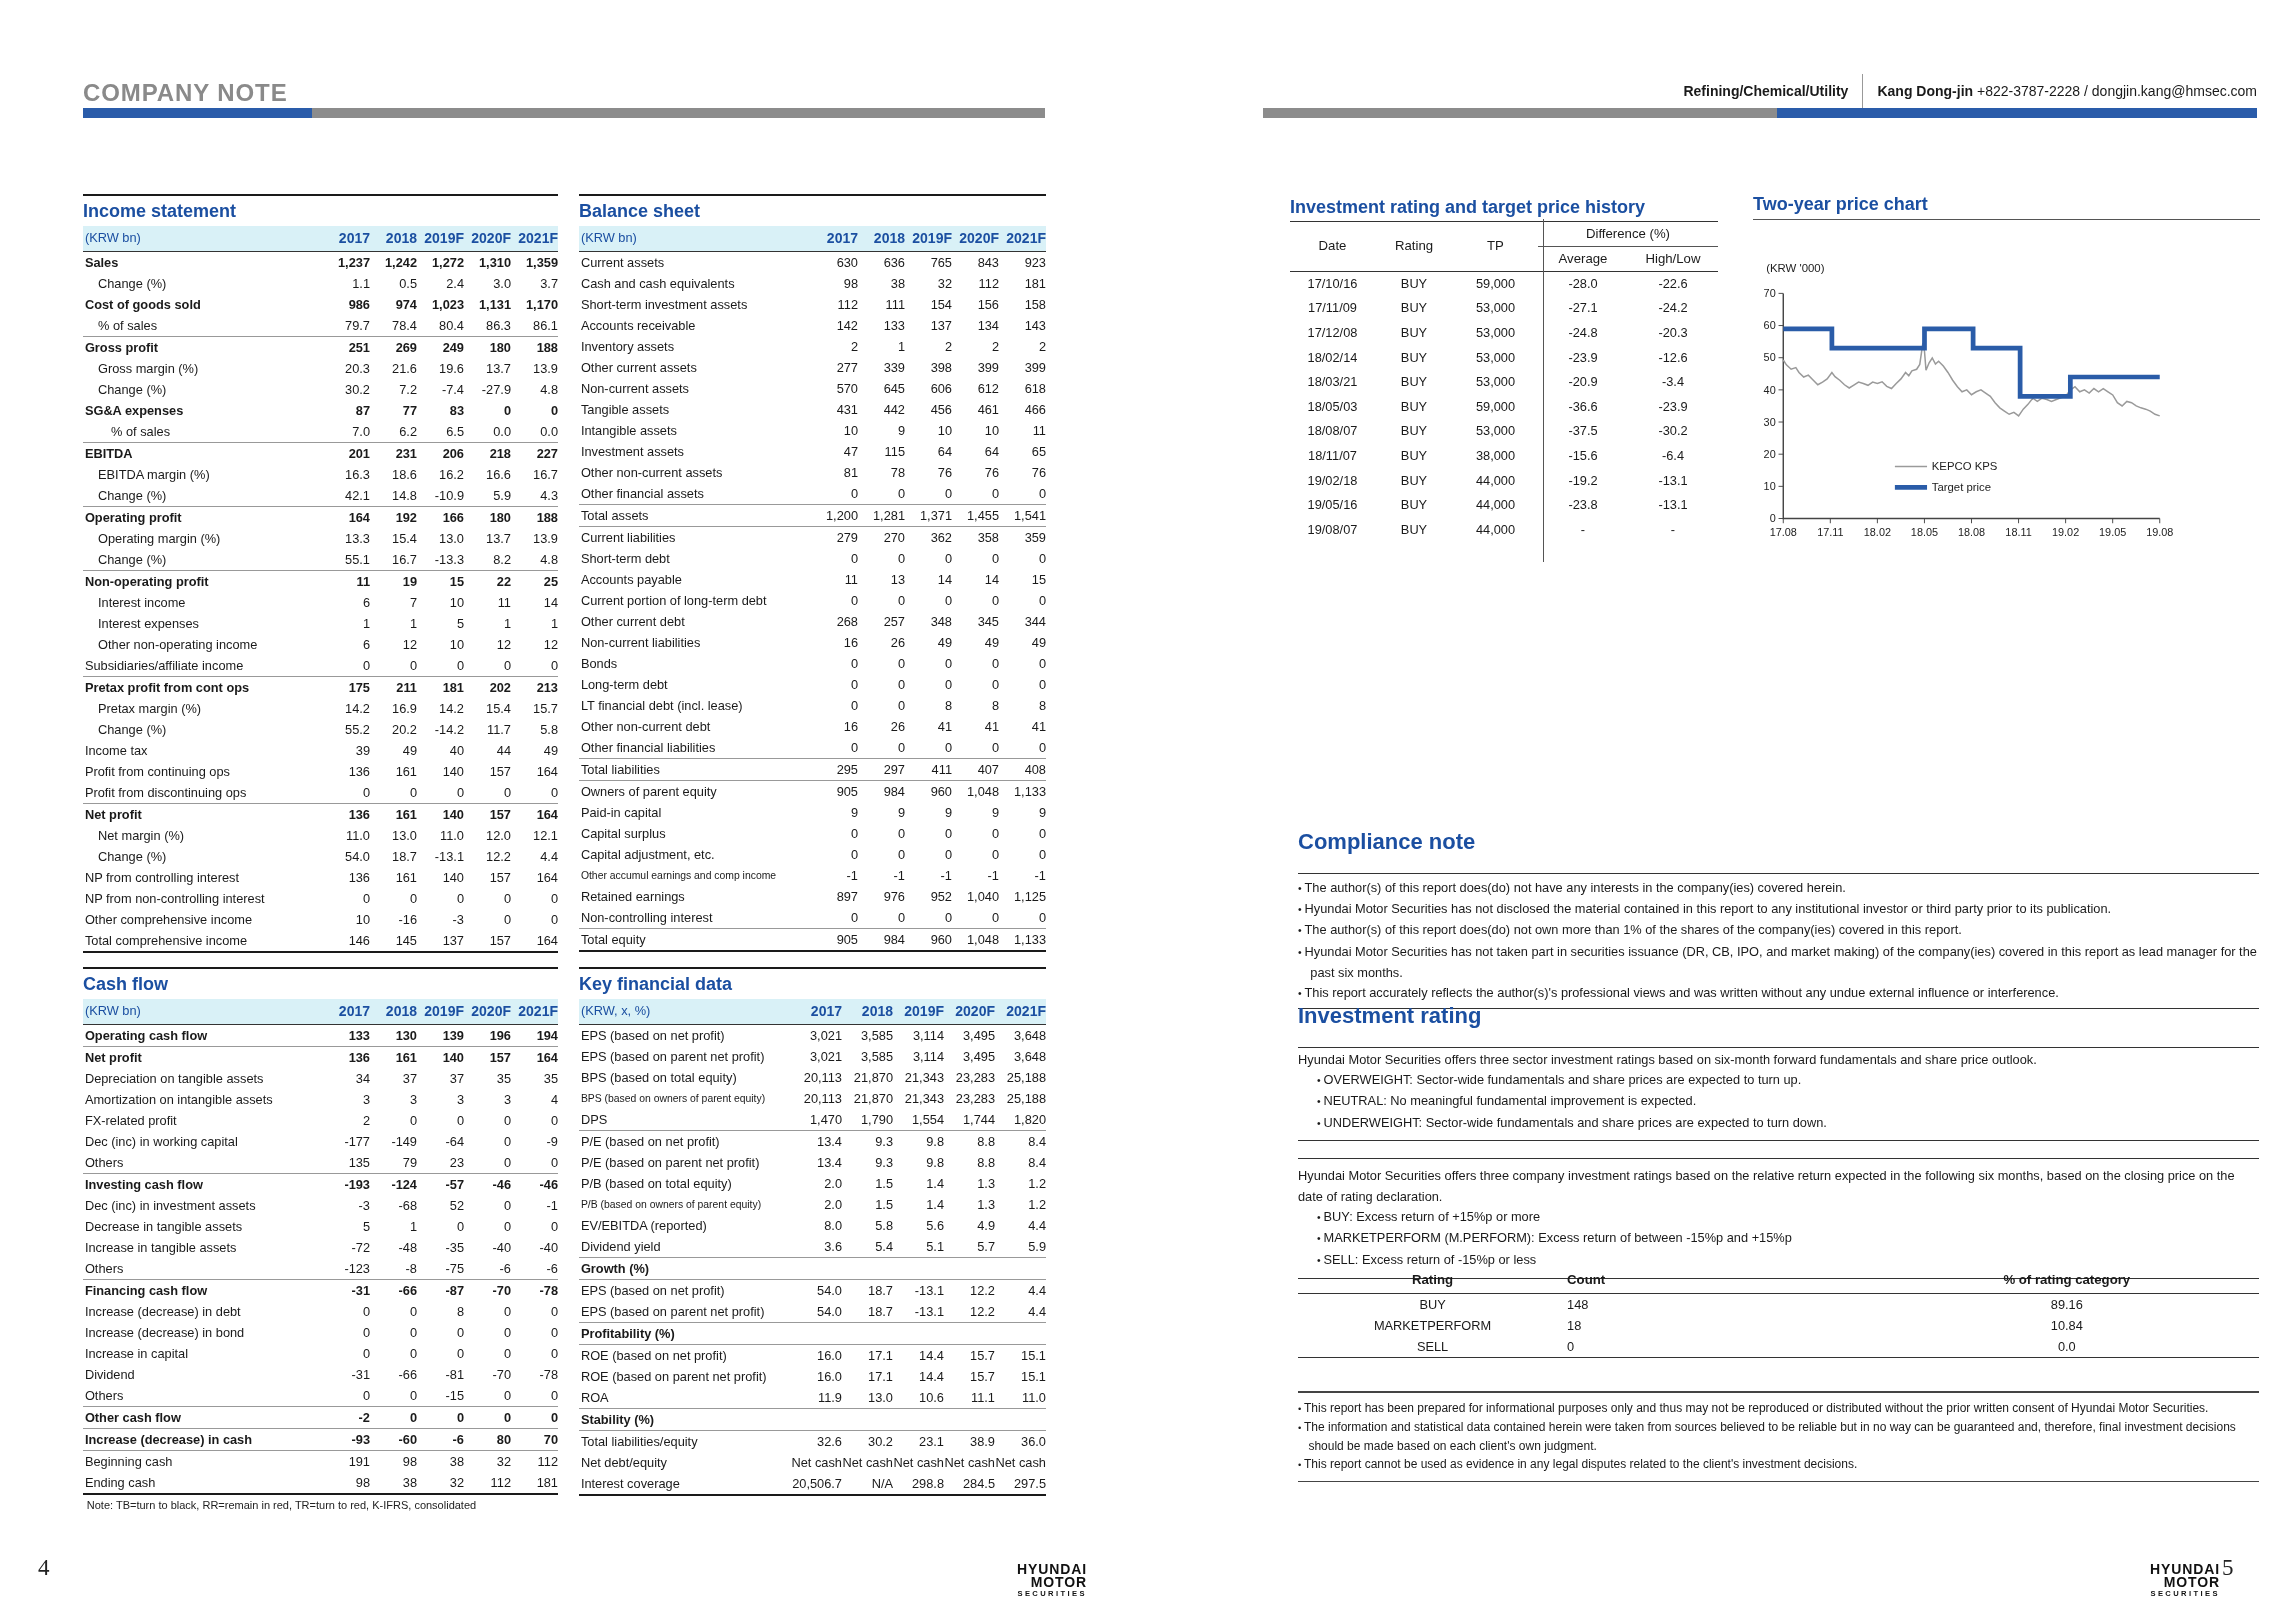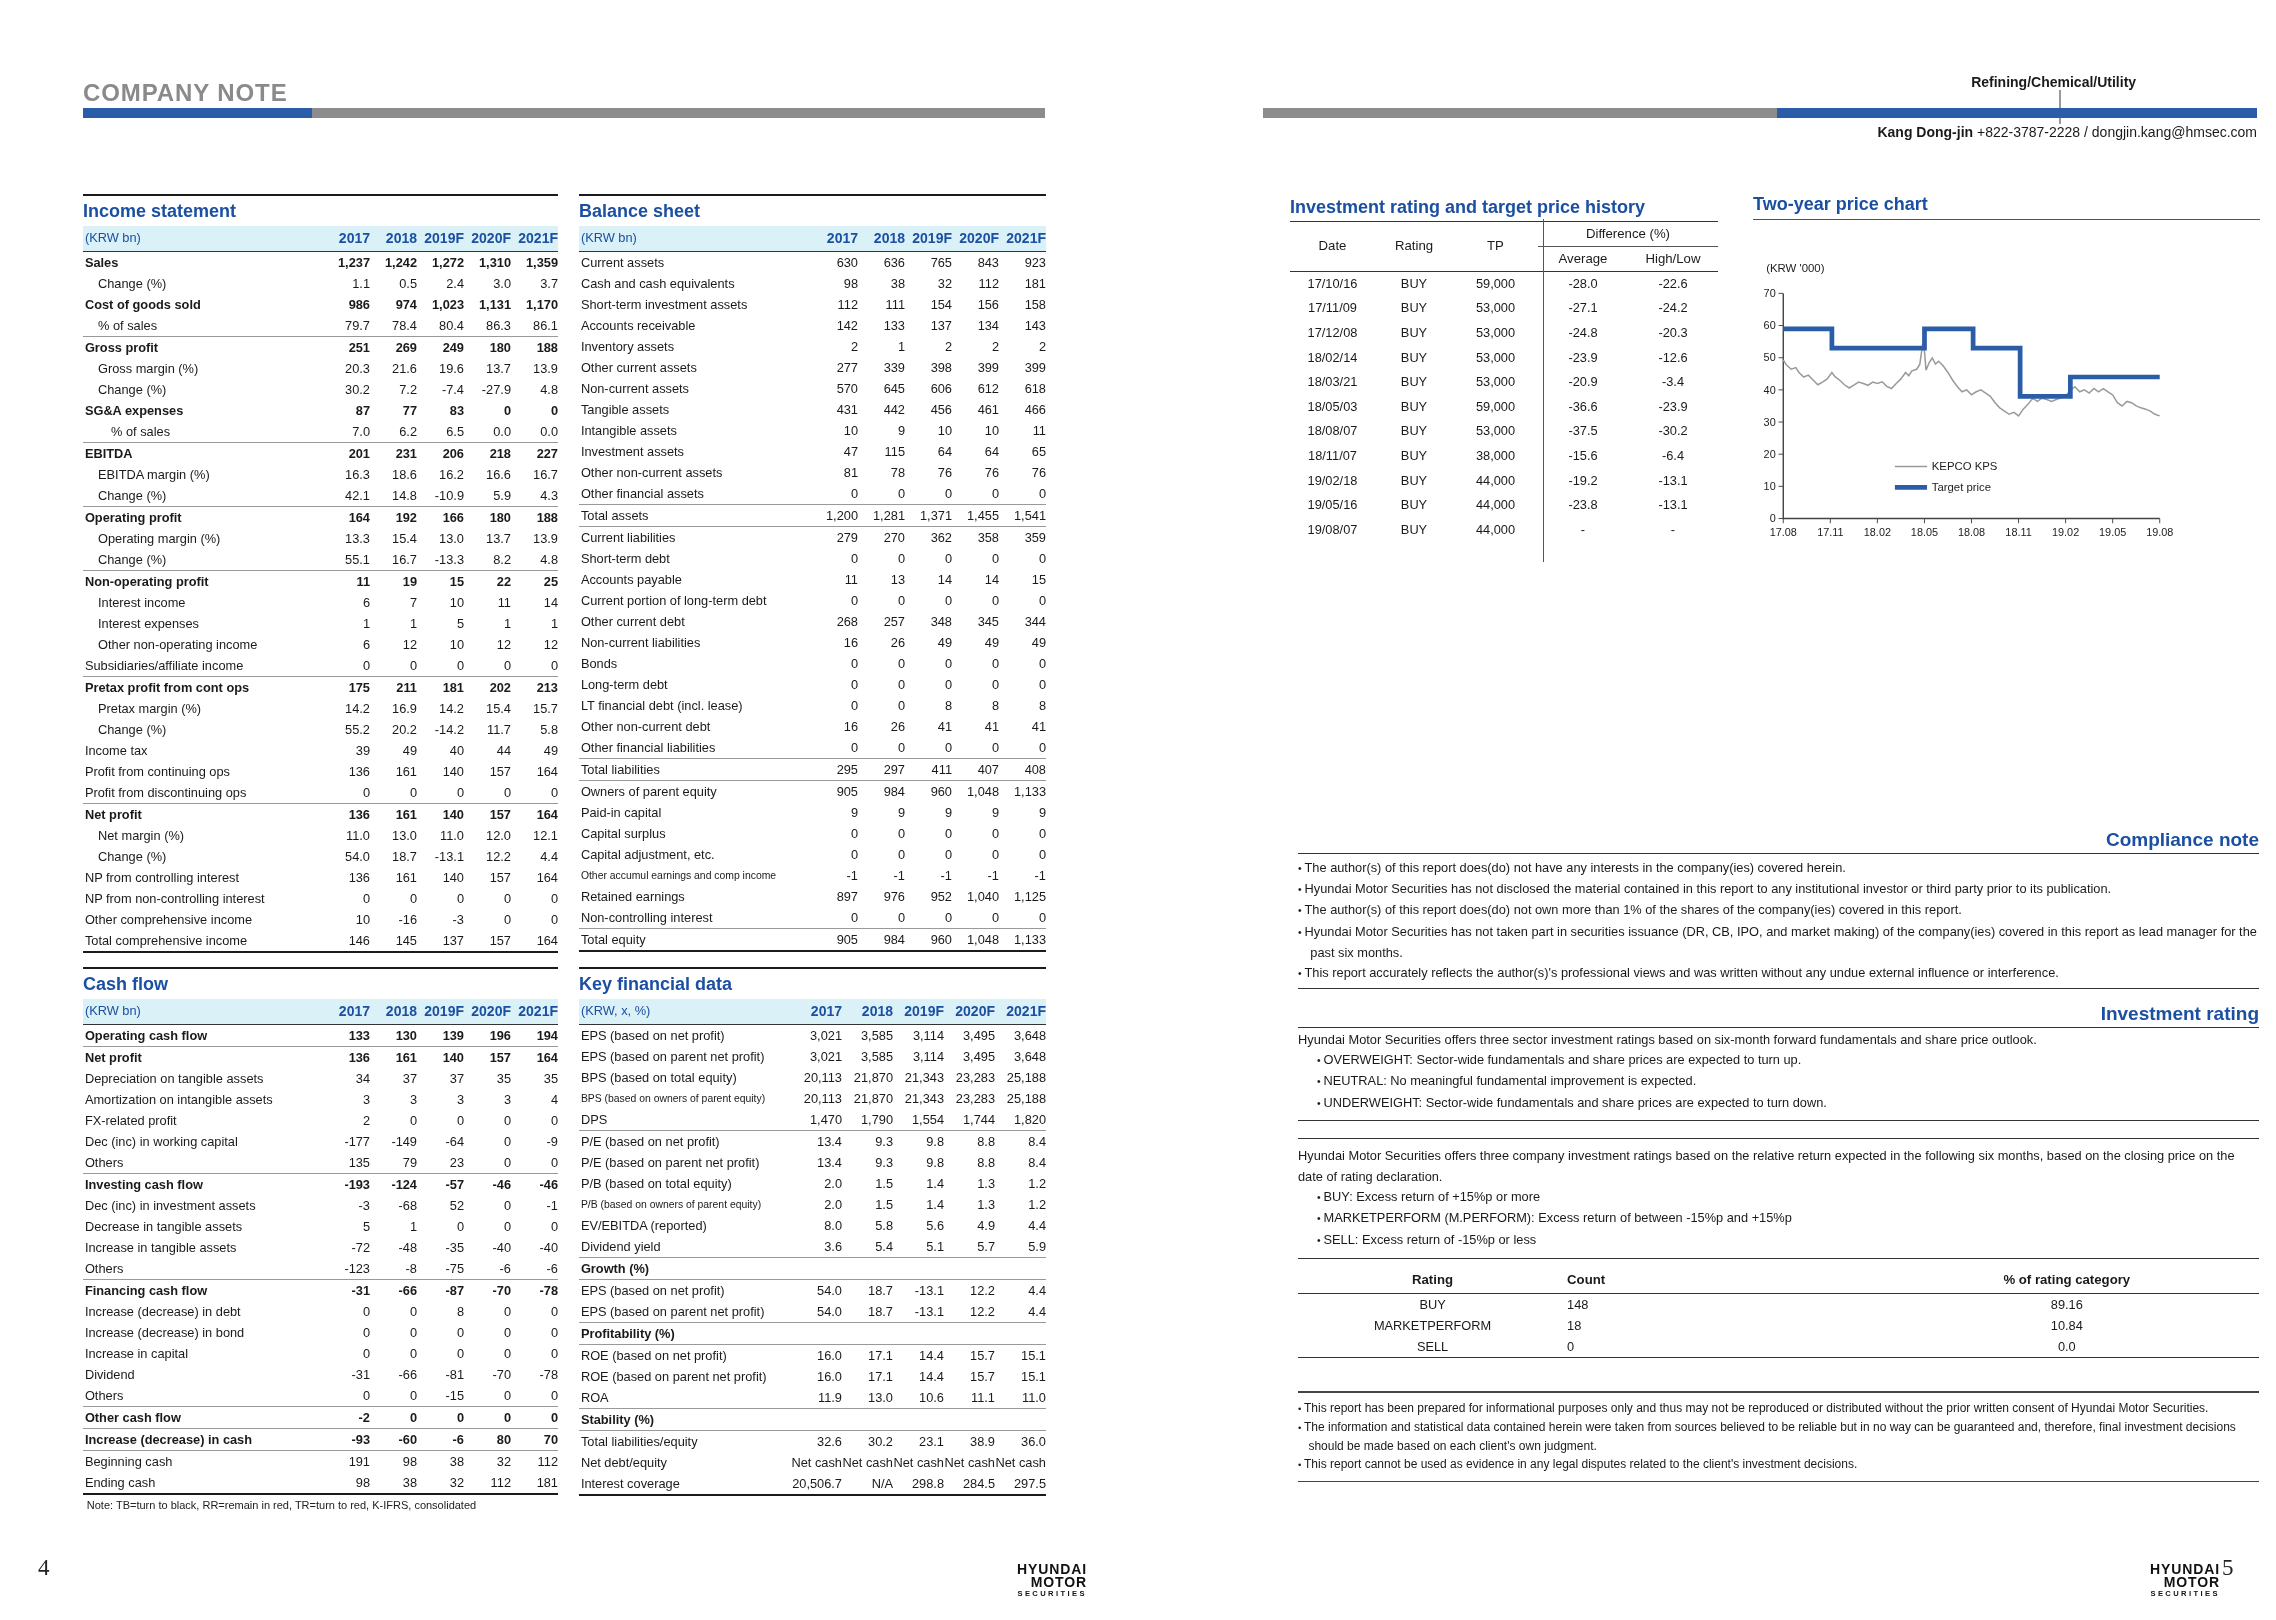--- a/index.html
+++ b/index.html
@@ -4,21 +4,21 @@
 <style>
   html,body{margin:0;padding:0;background:#e8e8e8;}
   #canvas{position:relative;width:2277px;height:1620px;background:#ffffff;
           font-family:"Liberation Sans",sans-serif;color:#1a1a1a;overflow:hidden;}
   .abs{position:absolute;}
 
   
   .company-note{left:83px;top:79px;font-size:24px;font-weight:bold;color:#8a8a8a;letter-spacing:0.9px;}
   .bar{height:10.4px;top:108px;display:flex;}
   .bar div{height:100%;}
-  .rp-header{top:74px;right:20px;display:flex;align-items:center;font-size:14px;flex-direction:column;}
+  .rp-header{top:74px;right:20px;display:flex;align-items:center;font-size:14px;}
   .rp-sector{font-weight:bold;margin-right:13.2px;}
   .rp-divider{width:1.9px;height:34px;background:#999;}
   .rp-analyst{margin-left:14px;}
   .rp-analyst .nm{font-weight:bold;}
 
   
   .fin-table{position:absolute;border-top:2.8px solid #1a1a1a;}
   .ft-title{font-size:18px;font-weight:bold;color:#1b4fa1;line-height:30px;height:30px;}
   .ft-head{display:flex;background:#d9f1f7;height:24.6px;line-height:24.6px;border-bottom:1.9px solid #333;}
   .ft-unit{flex:1;color:#1b4fa1;font-size:12.8px;padding-left:1.9px;}
@@ -52,21 +52,21 @@
   .rt-vline{position:absolute;left:253px;top:22px;width:1.4px;height:343px;background:#555;}
 
   
   .chart{left:1753px;top:194px;width:507px;}
   .ch-title{font-size:18px;font-weight:bold;color:#1b4fa1;padding-bottom:3.8px;border-bottom:1.9px solid #555;}
   .ch-unit{position:absolute;left:13.2px;top:68px;font-size:11.4px;color:#222;}
   .ch-svg{position:absolute;left:0;top:66px;}
 
   
   .txtsec{width:961px;left:1298px;}
-  .sec-title{font-size:19px;font-weight:bold;color:#1b4fa1;padding-bottom:2px;border-bottom:1.4px solid #333;margin-bottom:3.8px;text-align:right;}
+  .sec-title{font-size:22px;font-weight:bold;color:#1b4fa1;padding-bottom:18px;border-bottom:1.4px solid #333;margin-bottom:3.8px;}
   .cn-line{font-size:12.8px;line-height:20.3px;padding-left:12.3px;text-indent:-12.3px;}
   .cn-line::before{content:"• ";font-size:10.4px;}
   .cn-body{border-bottom:1.4px solid #333;padding-bottom:3.8px;}
   .ir-para{font-size:12.8px;line-height:20.3px;}
   .ir-bullet{font-size:12.8px;line-height:20.3px;margin-left:19px;padding-left:11.4px;text-indent:-11.4px;}
   .ir-bullet::before{content:"• ";font-size:10.4px;}
   .ir-sec1{border-bottom:1.4px solid #333;padding-bottom:5.7px;}
   .ir-sec2{border-top:1.4px solid #333;margin-top:17px;padding-top:7.6px;border-bottom:1.4px solid #333;padding-bottom:7.6px;}
 
   

